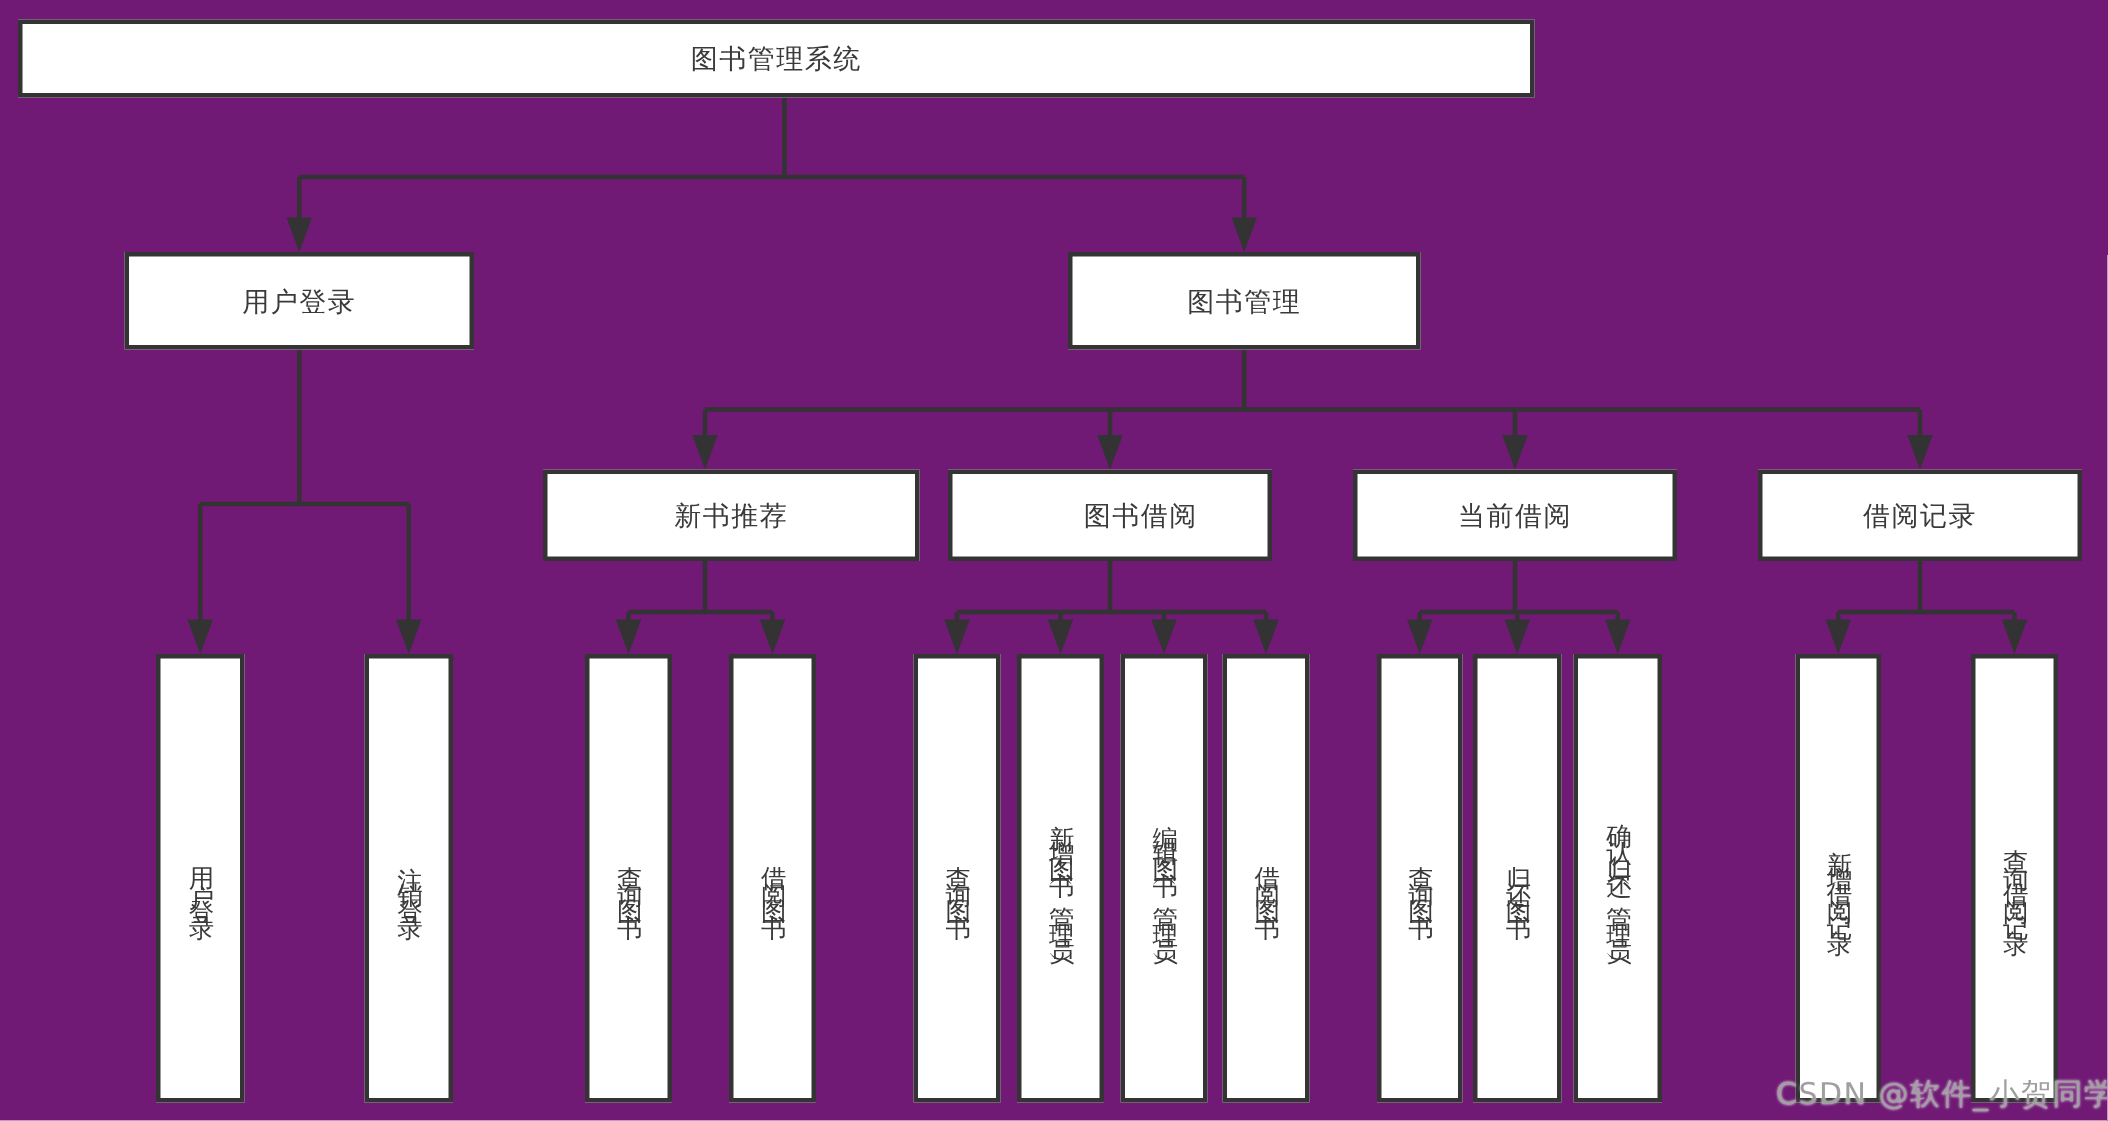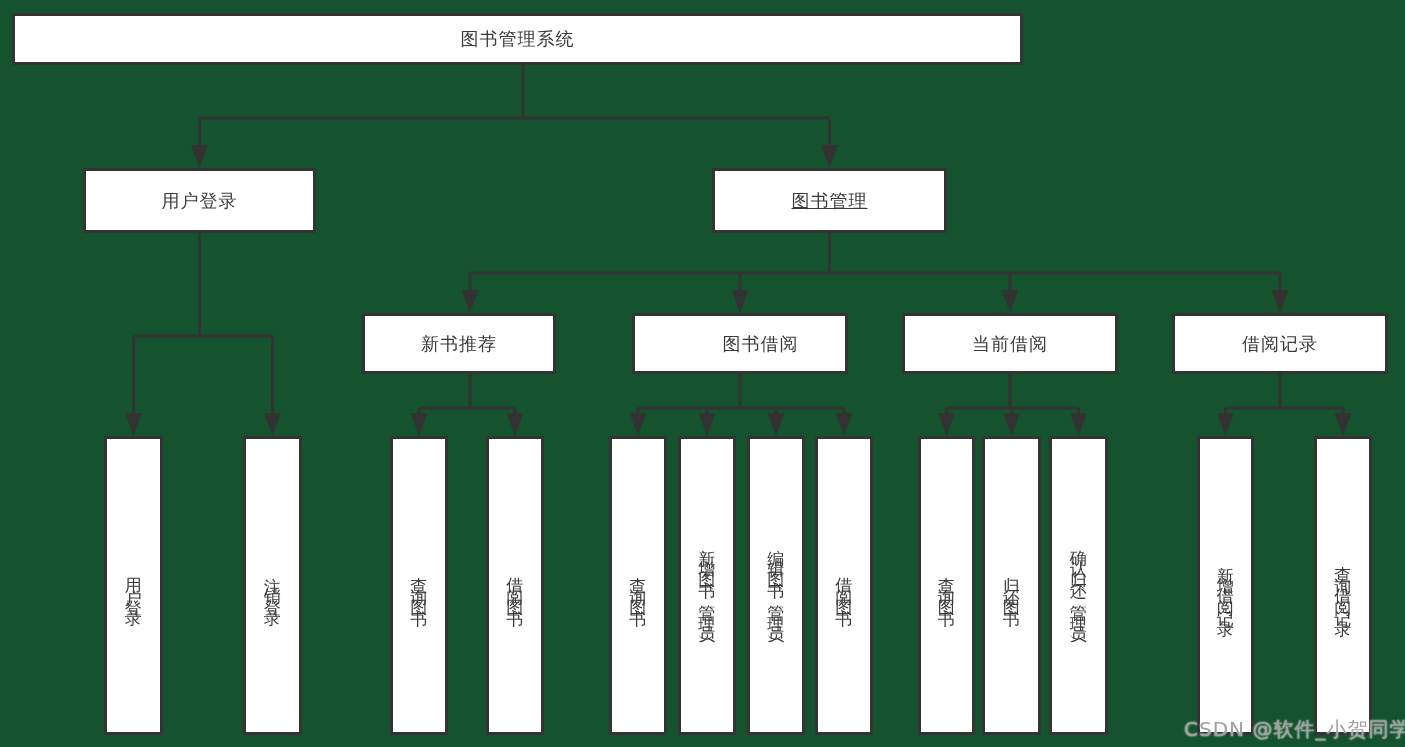--- a/index.html
+++ b/index.html
@@ -1,20 +1,20 @@
 <!DOCTYPE html>
 <html><head>
 <meta charset="utf-8">
 <style>
   html, body { margin: 0; padding: 0; background: #ffffff; }
   .stage {
     position: relative;
     width: 1405px;
     height: 747px;
-    background: #14532d;
+    background: #701a75;
     font-family: "DejaVu Sans", sans-serif;
     overflow: hidden;
   }
   .wires { position: absolute; left: 0; top: 0; width: 1405px; height: 747px; }
   .node {
     position: absolute;
     box-sizing: border-box;
     border: 3px solid #343434;
     background: #ffffff;
     color: #3a3a3a;
@@ -28,23 +28,23 @@
     writing-mode: vertical-rl;
     text-orientation: mixed;
     font-size: 17px;
     letter-spacing: 11px;
     line-height: 1.1;
   }
   
   #n-root   { left: 12px;   top: 13px;  width: 1011px; height: 52px; }
   
   #n-l2a    { left: 83px;   top: 168px; width: 233px;  height: 65px; }
-  #n-l2b    { left: 712px;  top: 168px; width: 235px;  height: 65px; text-decoration: underline; }
+  #n-l2b    { left: 712px;  top: 168px; width: 235px;  height: 65px; }
   
-  #n-l3a    { left: 362px;  top: 313px; width: 194px;  height: 61px; }
+  #n-l3a    { left: 362px;  top: 313px; width: 251px;  height: 61px; }
   #n-l3b    { left: 632px;  top: 313px; width: 216px;  height: 61px; padding-left: 41px; }
   #n-l3c    { left: 902px;  top: 313px; width: 216px;  height: 61px; }
   #n-l3d    { left: 1172px; top: 313px; width: 216px;  height: 61px; }
   
   .leaf     { top: 436px; height: 299px; }
   #n-le0  { left: 104px;  width: 59px; }
   #n-le1  { left: 243px;  width: 59px; }
   #n-le2  { left: 390px;  width: 58px; }
   #n-le3  { left: 486px;  width: 58px; }
   #n-le4  { left: 609px;  width: 58px; }

